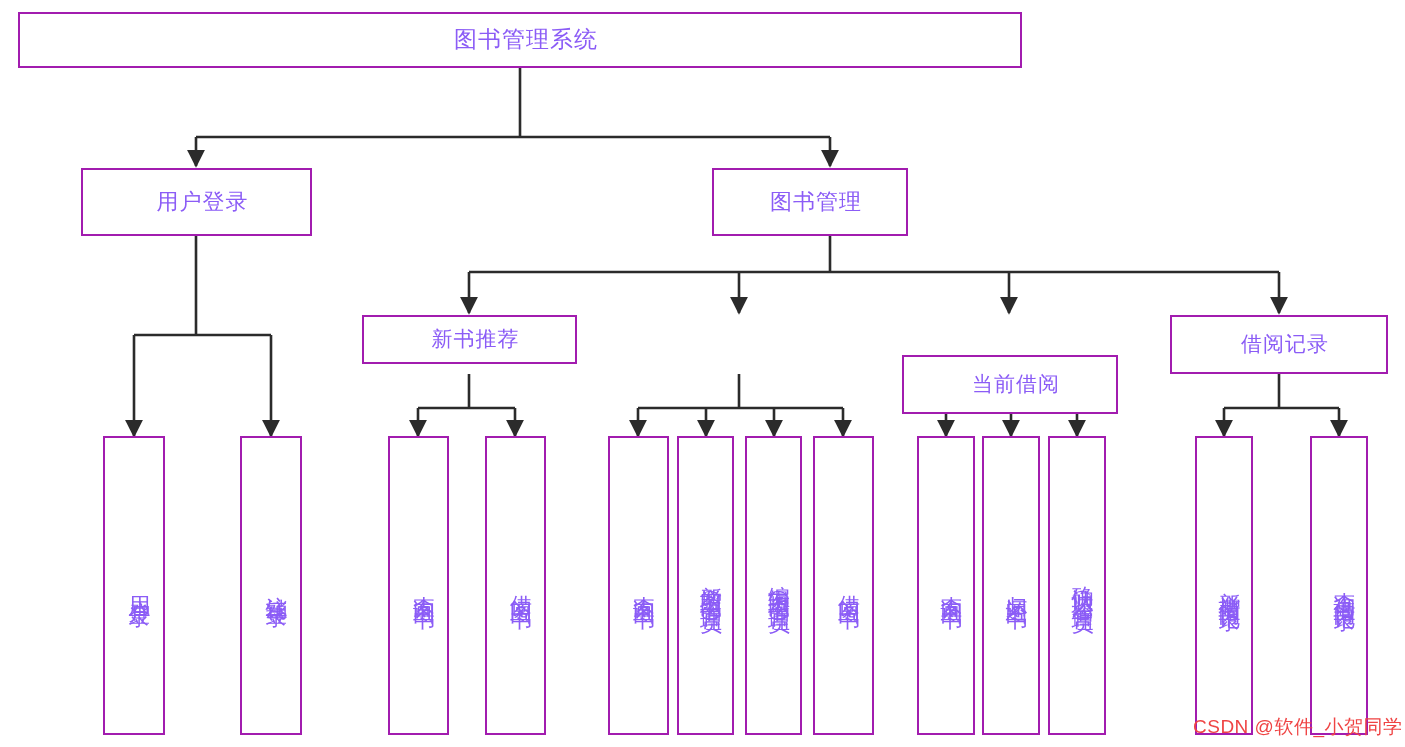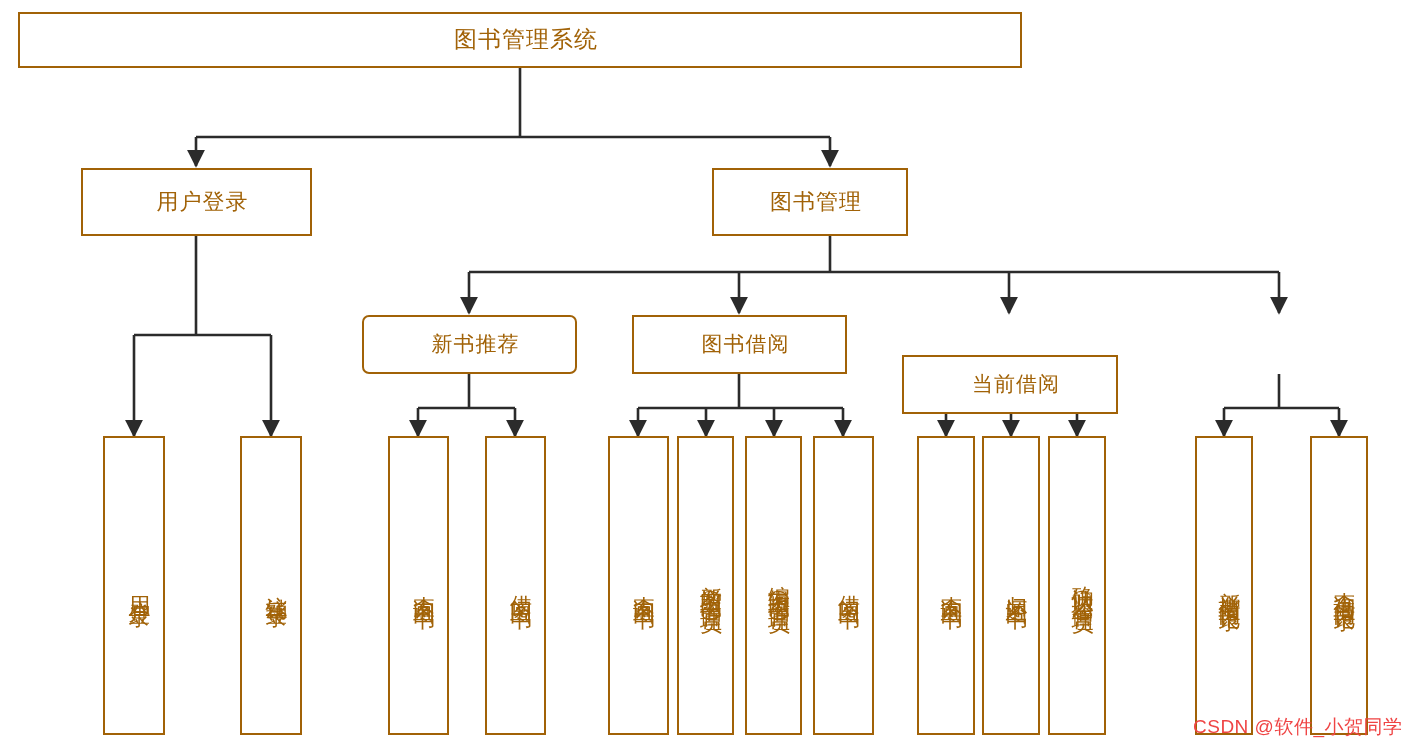--- a/index.html
+++ b/index.html
@@ -21,26 +21,26 @@
     position: absolute;
     left: 0;
     top: 0;
     width: 1405px;
     height: 747px;
     pointer-events: none;
   }
   .node {
     position: absolute;
     box-sizing: border-box;
-    border: 2px solid #a16207;
+    border: 2px solid #a21caf;
     background: #ffffff;
     display: flex;
     align-items: center;
     justify-content: center;
-    color: #a16207;
+    color: #8b5cf6;
     padding-left: 12px;
   }
   .node .label {
     display: block;
     text-align: center;
     line-height: 1.18;
     letter-spacing: 1px;
   }
   .node.root .label { font-size: 23px; }
   .node.lvl2 .label { font-size: 22px; }
@@ -127,28 +127,28 @@
     <span class="label">图书管理系统</span>
   </div>
 
   <div class="node lvl2" style="left:81px; top:168px; width:231px; height:68px;">
     <span class="label">用户登录</span>
   </div>
   <div class="node lvl2" style="left:712px; top:168px; width:196px; height:68px;">
     <span class="label">图书管理</span>
   </div>
 
-  <div class="node lvl3" style="left:362px; top:315px; width:215px; height:59px;border-radius:7px;">
+  <div class="node lvl3" style="left:362px; top:315px; width:215px; height:49px;">
     <span class="label">新书推荐</span>
-  </div>
-  <div class="node lvl3" style="left:632px; top:315px; width:215px; height:59px;">
-    <span class="label">图书借阅</span>
   </div>
   <div class="node lvl3" style="left:902px; top:315px; width:216px; height:59px;margin-top:40px;">
     <span class="label">当前借阅</span>
+  </div>
+  <div class="node lvl3" style="left:1170px; top:315px; width:218px; height:59px;">
+    <span class="label">借阅记录</span>
   </div>
 
   <div class="node leaf" style="left:103px; top:436px; width:62px; height:299px;">
     <span class="label">用户登录</span>
   </div>
   <div class="node leaf" style="left:240px; top:436px; width:62px; height:299px;">
     <span class="label">注销登录</span>
   </div>
 
   <div class="node leaf" style="left:388px; top:436px; width:61px; height:299px;">

